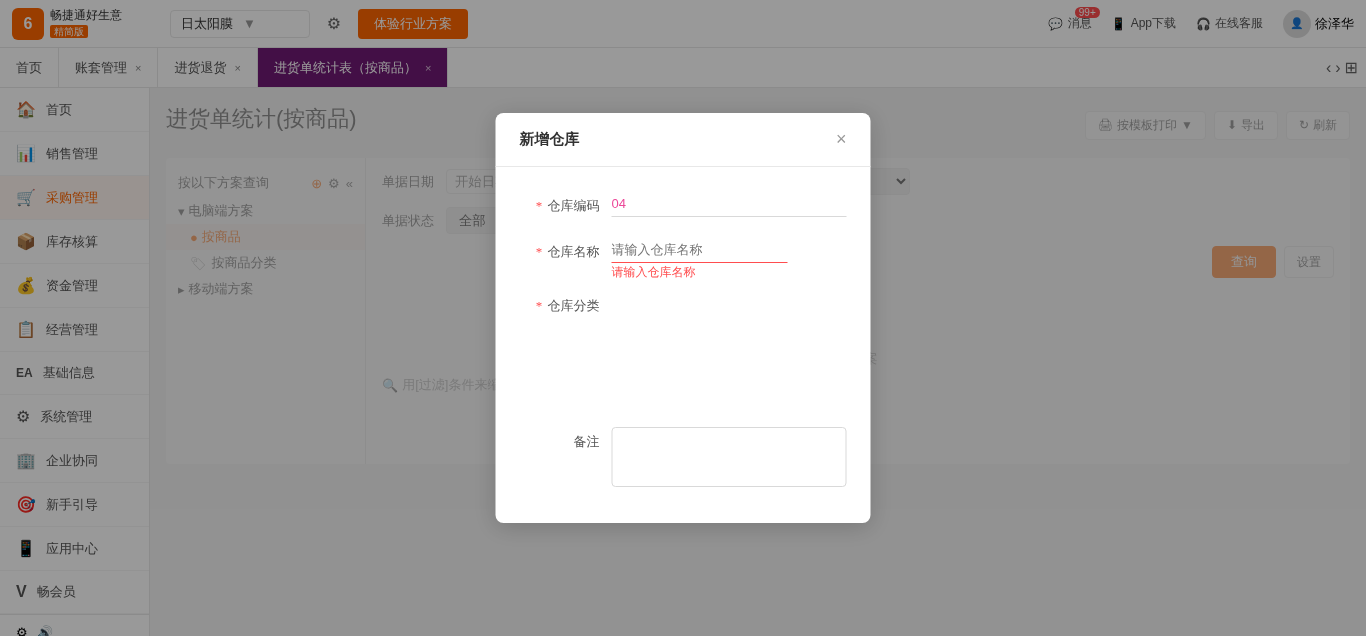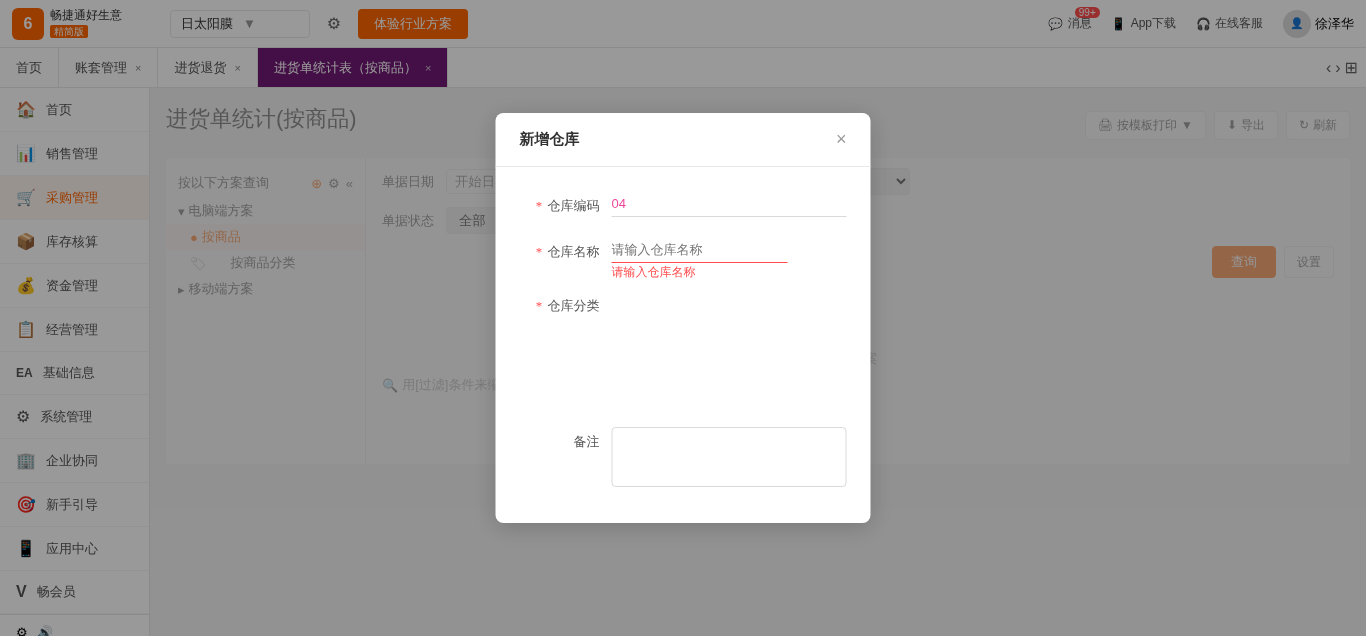--- a/index.html
+++ b/index.html
@@ -329,21 +329,21 @@
           </div>
         </div>
         <div style="padding:4px 12px; font-size:13px; color:#555; display:flex; align-items:center; gap:4px;">
           <span>▾</span>
           <span>电脑端方案</span>
         </div>
         <div style="padding:4px 24px; font-size:13px; color:#ff6600; display:flex; align-items:center; gap:4px; background:#fff5f0;">
           <span style="color:#ff6600;">●</span>
           <span>按商品</span>
         </div>
-        <div style="padding:4px 24px; font-size:13px; color:#555; display:flex; align-items:center; gap:24px;">
+        <div style="padding:4px 24px; font-size:13px; color:#555; display:flex; align-items:center; gap:5px;">
           <span style="opacity:0.5;">🏷</span>
           <span>按商品分类</span>
         </div>
         <div style="padding:4px 12px; font-size:13px; color:#555; display:flex; align-items:center; gap:4px;">
           <span>▸</span>
           <span>移动端方案</span>
         </div>
       </div>
 
       <div style="flex:1; padding:10px 16px;">

